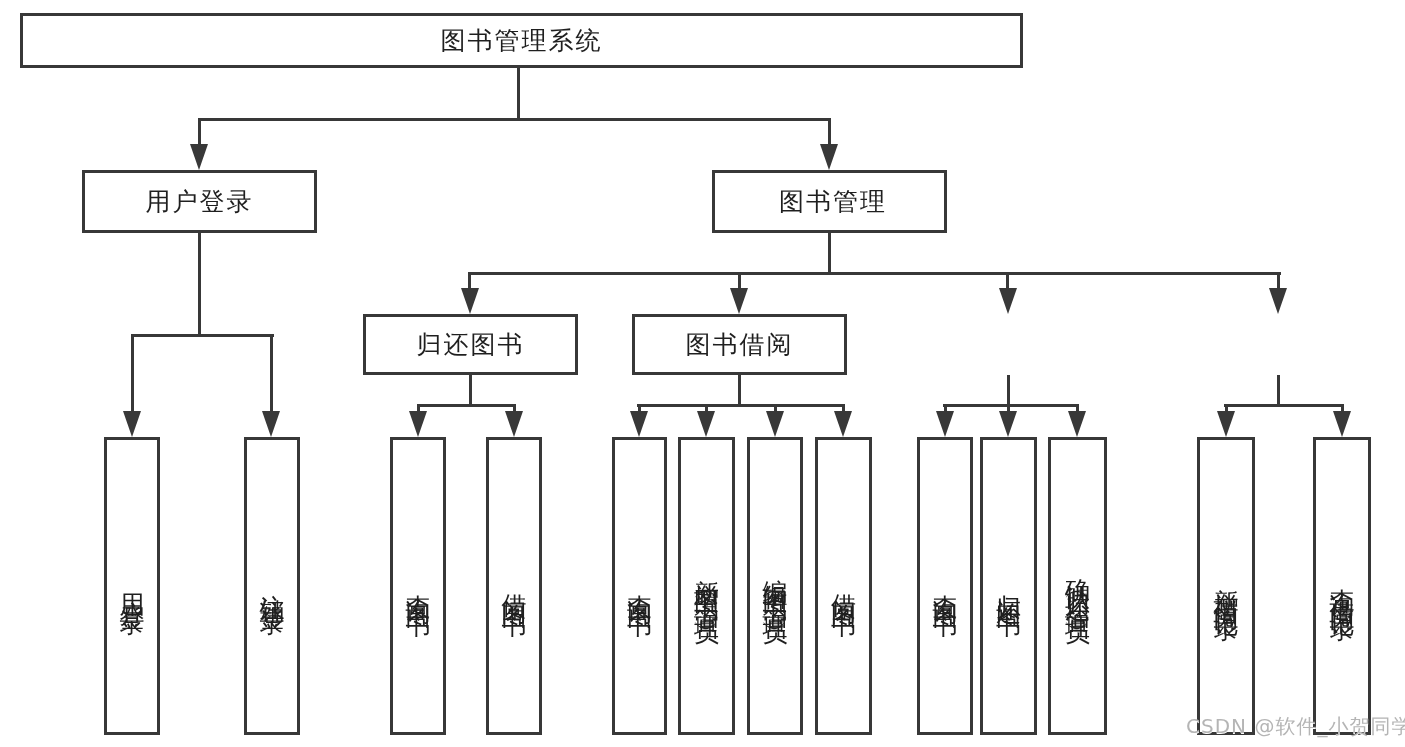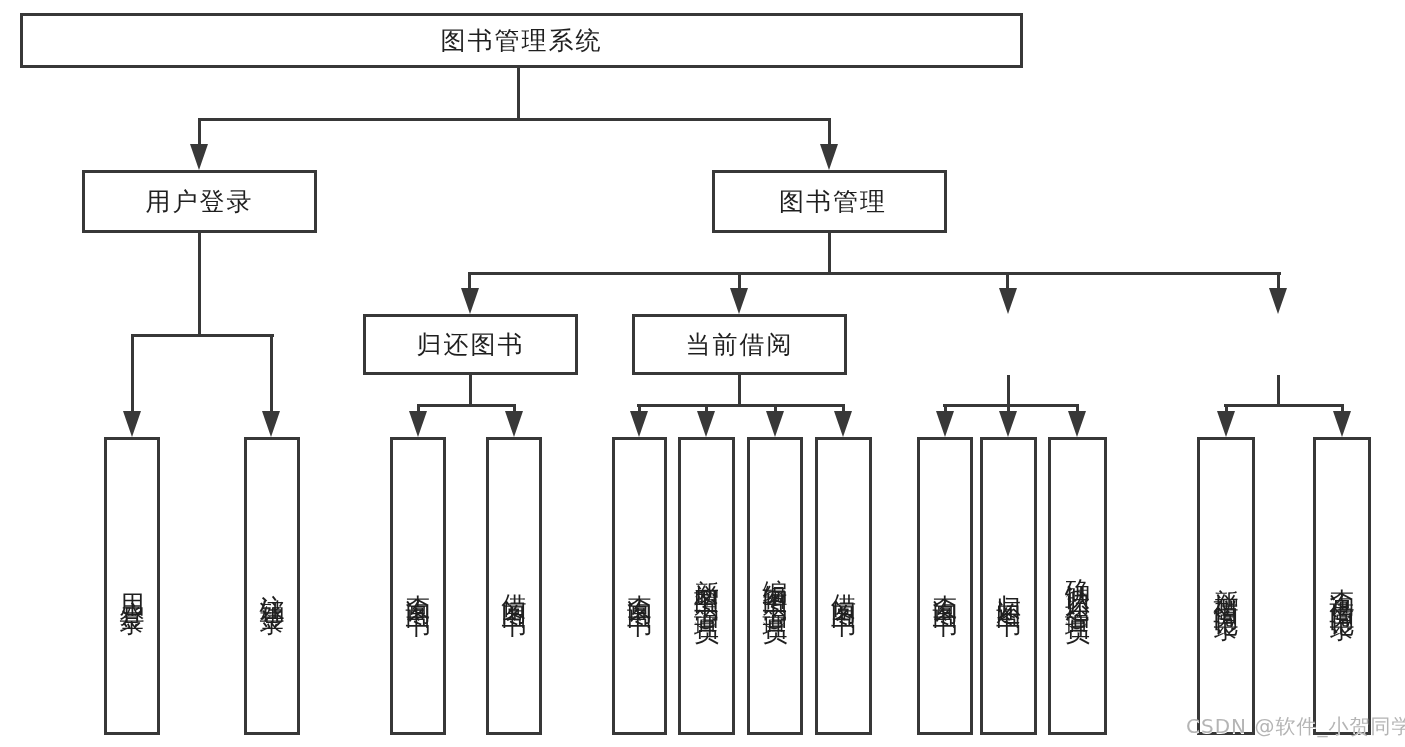--- a/index.html
+++ b/index.html
@@ -89,21 +89,21 @@
   <div class="ln" style="left:1277px;top:272px;width:3px;height:20px;"></div>
   <div class="ah" style="left:461px;top:288px;"></div>
   <div class="ah" style="left:730px;top:288px;"></div>
   <div class="ah" style="left:999px;top:288px;"></div>
   <div class="ah" style="left:1269px;top:288px;"></div>
 
   <div class="bx" style="left:363px;top:314px;width:215px;height:61px;">
     <span class="hlbl">归还图书</span>
   </div>
   <div class="bx" style="left:632px;top:314px;width:215px;height:61px;">
-    <span class="hlbl">当前借阅</span>
+    <span class="hlbl">图书借阅</span>
   </div>
 
   <div class="ln" style="left:469px;top:375px;width:3px;height:31px;"></div>
   <div class="ln" style="left:417px;top:404px;width:99px;height:3px;"></div>
   <div class="ln" style="left:417px;top:404px;width:3px;height:12px;"></div>
   <div class="ln" style="left:513px;top:404px;width:3px;height:12px;"></div>
   <div class="ah" style="left:409px;top:411px;"></div>
   <div class="ah" style="left:505px;top:411px;"></div>
 
   <div class="ln" style="left:738px;top:375px;width:3px;height:31px;"></div>

